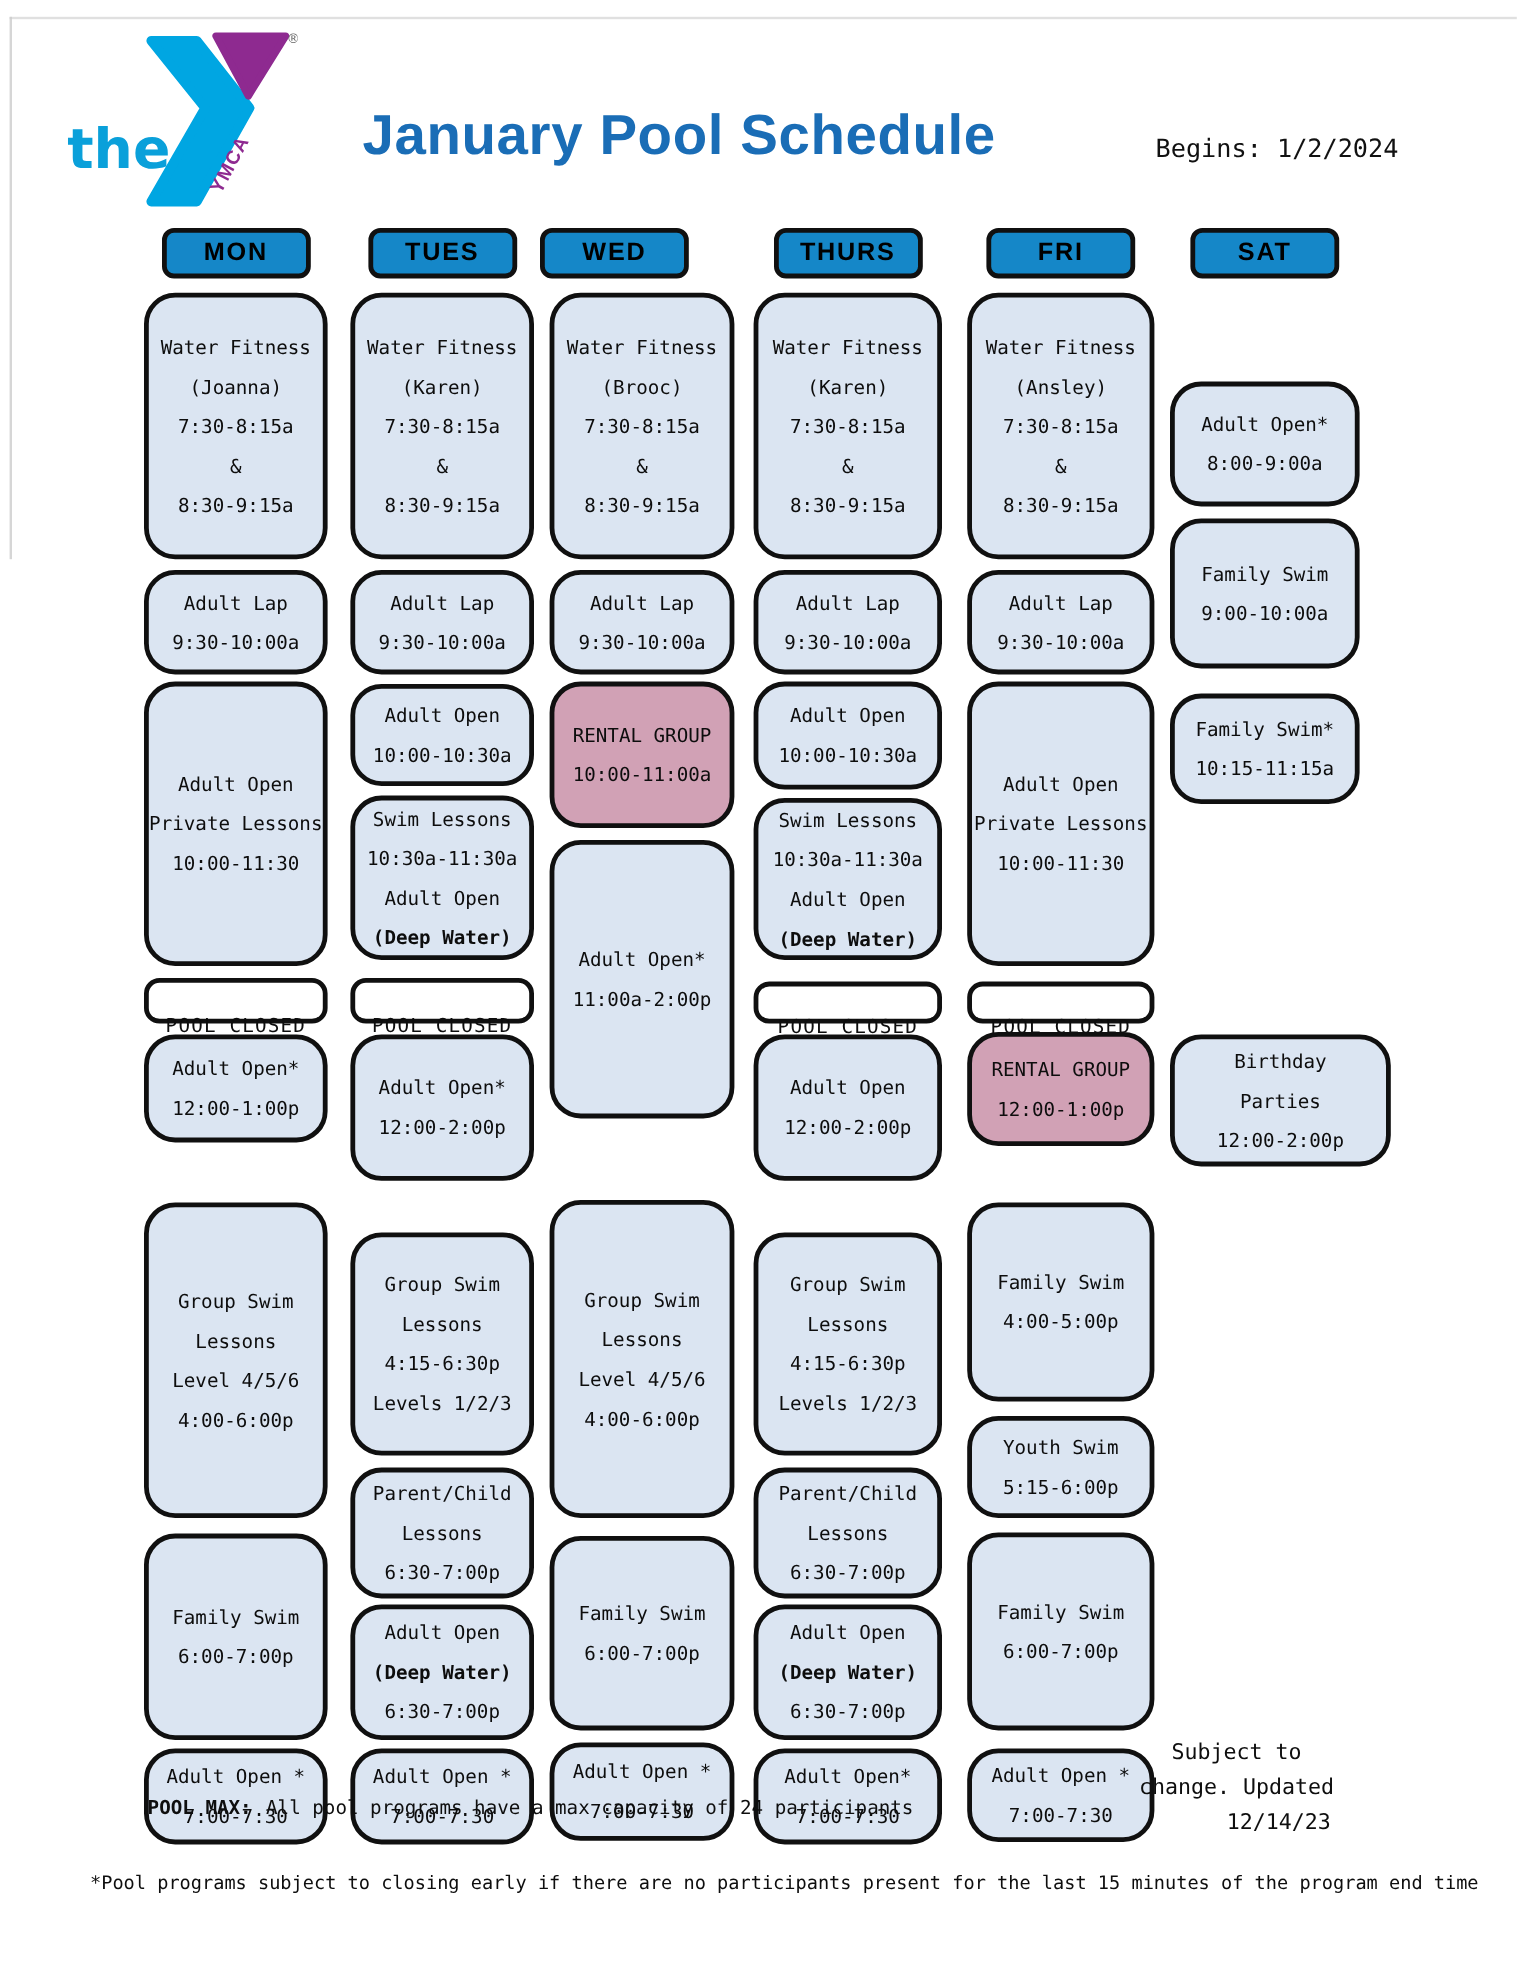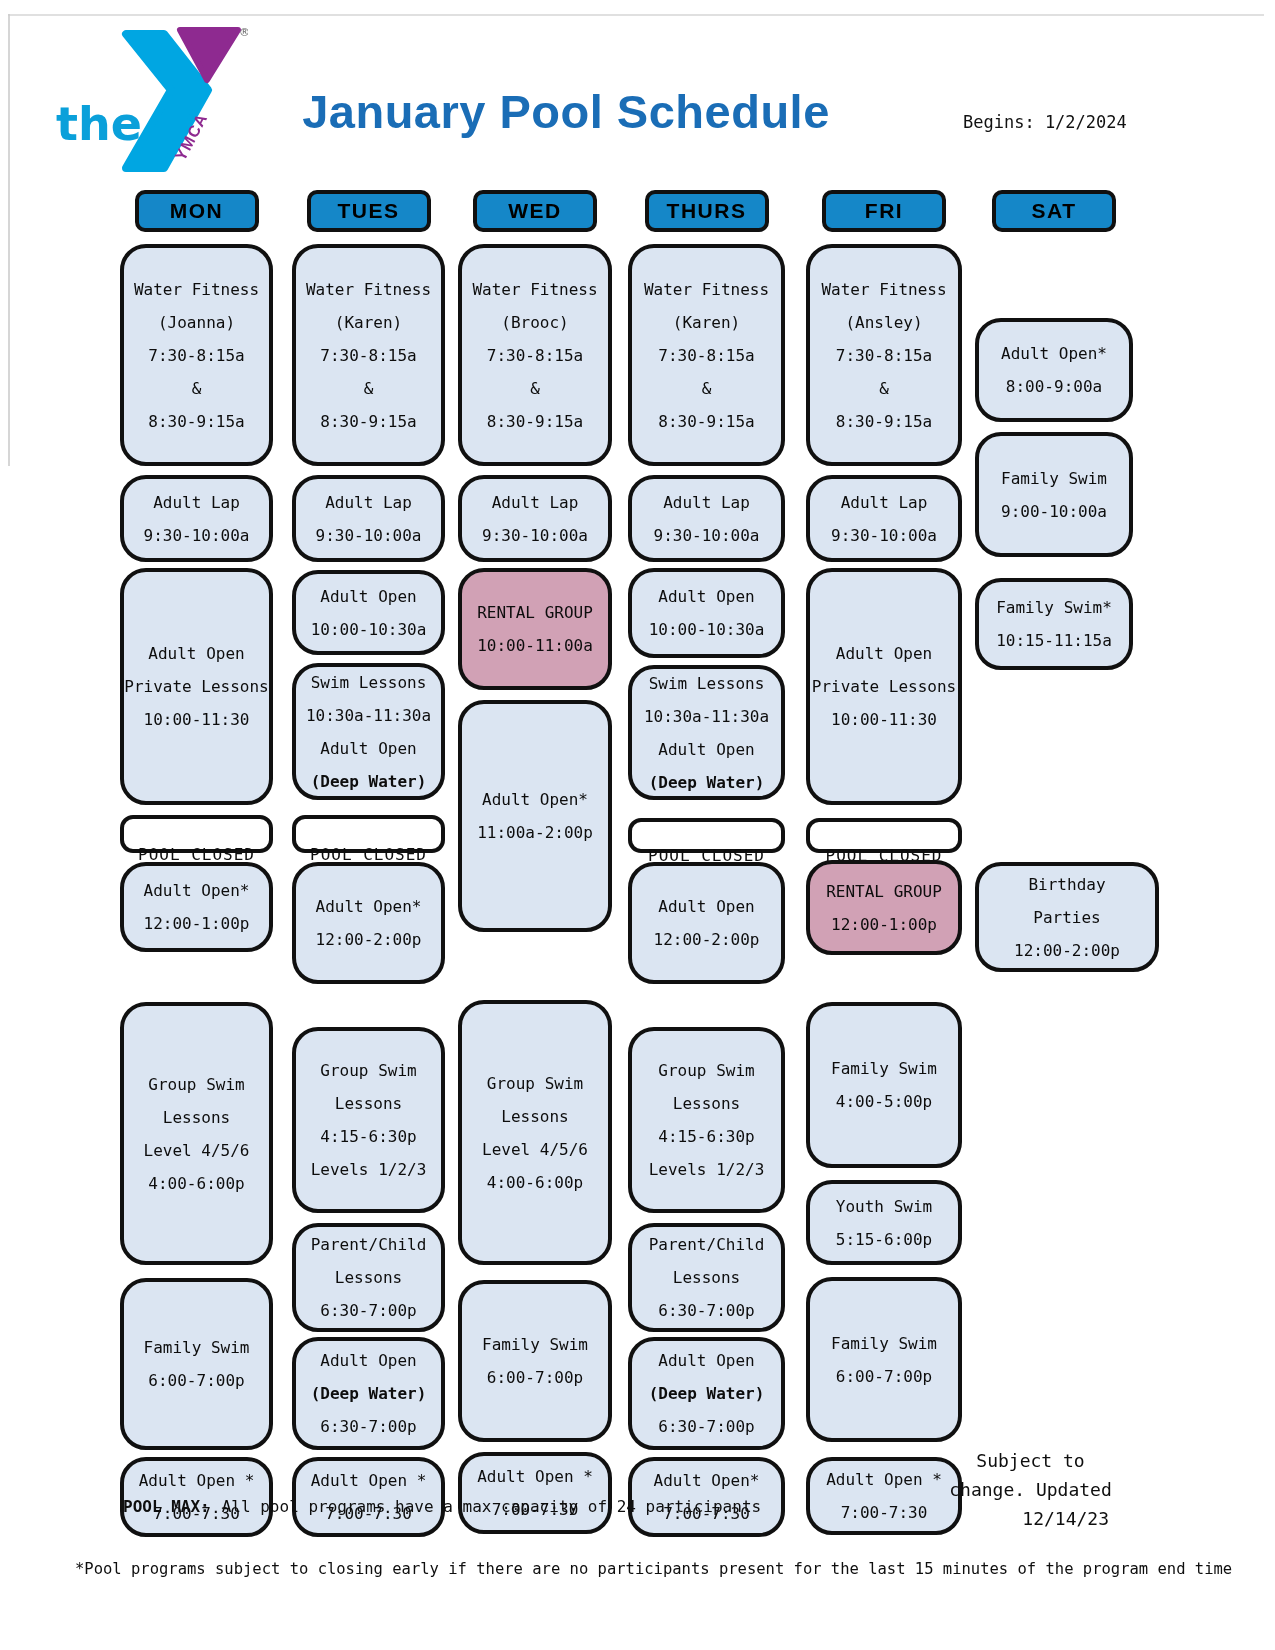--- a/index.html
+++ b/index.html
@@ -10,21 +10,21 @@
   .edge-v{position:absolute;left:8px;top:14px;width:2px;height:452px;background:#cccccc;opacity:.8;}
   .edge-h{position:absolute;left:8px;top:14px;width:1256px;height:2px;background:#d8d8d8;opacity:.8;}
 
   .logo-svg{position:absolute;left:48px;top:22px;}
 
   .title{
     position:absolute;left:266px;top:84px;width:600px;text-align:center;
     font-family:"Liberation Sans",sans-serif;font-weight:bold;font-size:47px;
     color:#1a6db6;letter-spacing:0.5px;white-space:nowrap;
   }
-  .begins{position:absolute;left:963px;top:112px;font-size:17px;color:#111;}
+  .begins{position:absolute;left:963px;top:112px;font-size:21px;color:#111;}
 
   .day-header{
     position:absolute;top:190px;height:42px;width:124px;box-sizing:border-box;
     background:#1587c8;border:4px solid #101010;border-radius:10px;
     color:#000000;font-family:"Liberation Sans",sans-serif;font-weight:bold;
     font-size:21px;letter-spacing:1.5px;
     display:flex;align-items:center;justify-content:center;
   }
 
   .event{
@@ -144,21 +144,21 @@
     </div>
     <div class="event blue" style="left: 292px; top: 1337px; width: 153px; height: 113px;">
       <div class="line">Adult Open</div>
       <div class="line bold">(Deep Water)</div>
       <div class="line">6:30-7:00p</div>
     </div>
     <div class="event blue" style="left: 292px; top: 1457px; width: 153px; height: 80px;">
       <div class="line">Adult Open *</div>
       <div class="line">7:00-7:30</div>
     </div>
-    <div class="day-header" style="left: 473px;">WED</div>
+    <div class="day-header" style="left: 450px;">WED</div>
     <div class="event blue" style="left: 458px; top: 244px; width: 154px; height: 222px;">
       <div class="line">Water Fitness</div>
       <div class="line">(Brooc)</div>
       <div class="line">7:30-8:15a</div>
       <div class="line">&amp;</div>
       <div class="line">8:30-9:15a</div>
     </div>
     <div class="event blue" style="left: 458px; top: 475px; width: 154px; height: 87px;">
       <div class="line">Adult Lap</div>
       <div class="line">9:30-10:00a</div>

